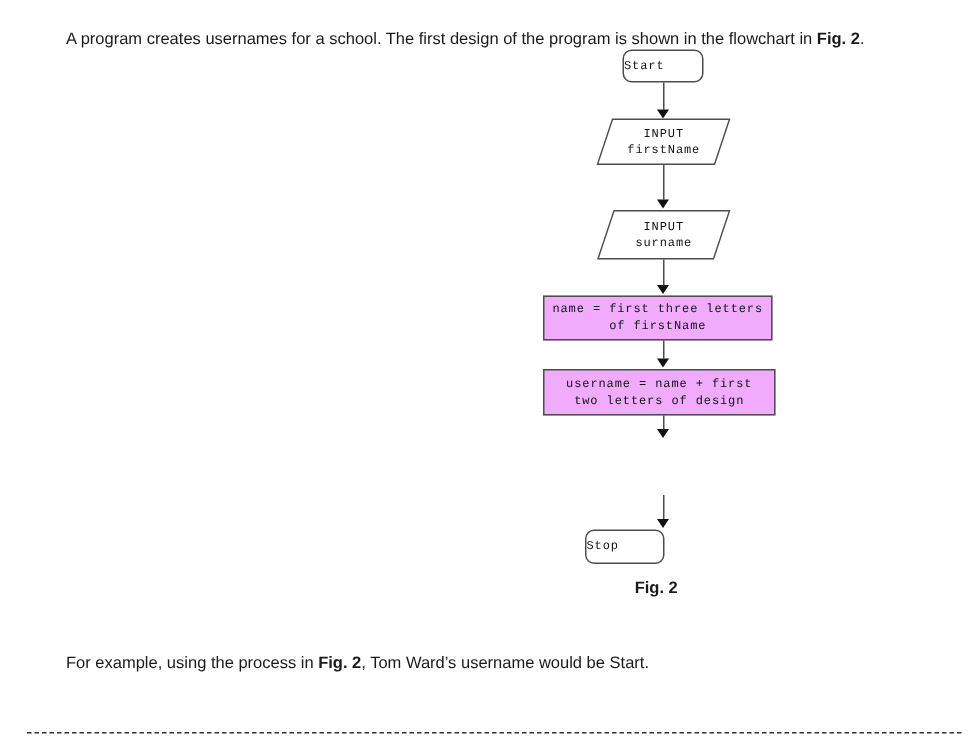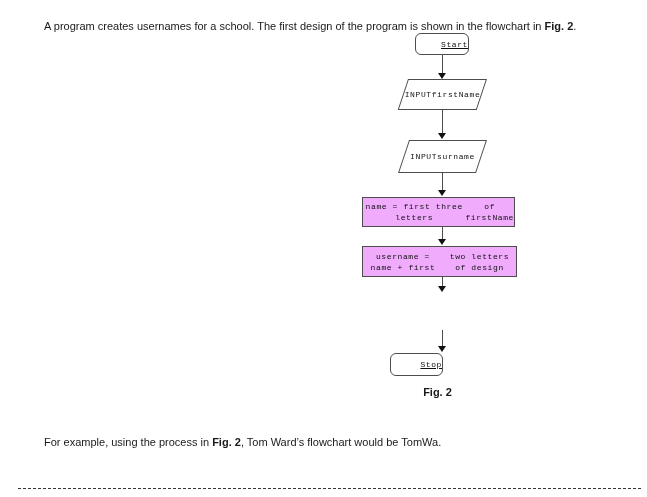--- a/index.html
+++ b/index.html
@@ -29,41 +29,40 @@
   .mono {
     font-family: "Liberation Mono", "DejaVu Sans Mono", monospace;
     font-size: 8px;
     letter-spacing: 0.6px;
     color: #111111;
   }
   .node { position: absolute; box-sizing: border-box; }
   .terminal {
     border: 1.3px solid #4d4d4d;
     border-radius: 6px;
-    display: flex; align-items: center; justify-content: flex-end;
+    display: flex; align-items: center; justify-content: flex-start;
     background: #ffffff;
-    text-decoration: underline;
   }
   .rect {
     border: 1.2px solid #4d4d4d;
     background: #f0abfc;
   }
   .pgram-shape {
     position: absolute;
     top: 0; height: 100%;
     border: 1.2px solid #4d4d4d;
     background: #ffffff;
     transform: skewX(-18.4deg);
     transform-origin: top left;
     box-sizing: border-box;
   }
   .label2 {
     position: absolute; inset: 0;
-    display: flex; 
-    align-items: center; justify-content: center;
+    display: flex; flex-direction: column;
+    justify-content: center;
     text-align: center;
     line-height: 11px;
   }
   .node-start    { left: 415px; top: 33px;  width: 54px;  height: 22px; }
   .node-inp1     { left: 398px; top: 79px;  width: 89px;  height: 31px; }
   .node-inp1 .pgram-shape { left: 10px; width: 79px; }
   .node-inp2     { left: 398px; top: 140px; width: 89px;  height: 33px; }
   .node-inp2 .pgram-shape { left: 11px; width: 78px; }
   .node-proc1    { left: 362px; top: 197px; width: 153px; height: 30px; }
   .node-proc2    { left: 362px; top: 246px; width: 155px; height: 31px; }
@@ -174,18 +173,18 @@
     <div class="arrow-line"></div>
     <div class="arrow-head"></div>
   </div>
 
   <div class="node terminal mono node-stop">
     <span>Stop</span>
   </div>
 
   <div class="fig-caption">Fig. 2</div>
 
-  <p class="para example"><span>For example, using the process in </span><span class="b">Fig. 2</span><span>, Tom Ward’s flowchart would be TomWa.</span></p>
+  <p class="para example"><span>For example, using the process in </span><span class="b">Fig. 2</span><span>, Tom Ward’s username would be Start.</span></p>
 
 
   <div class="answer-line"></div>
 
 </div>
 
 </body></html>

